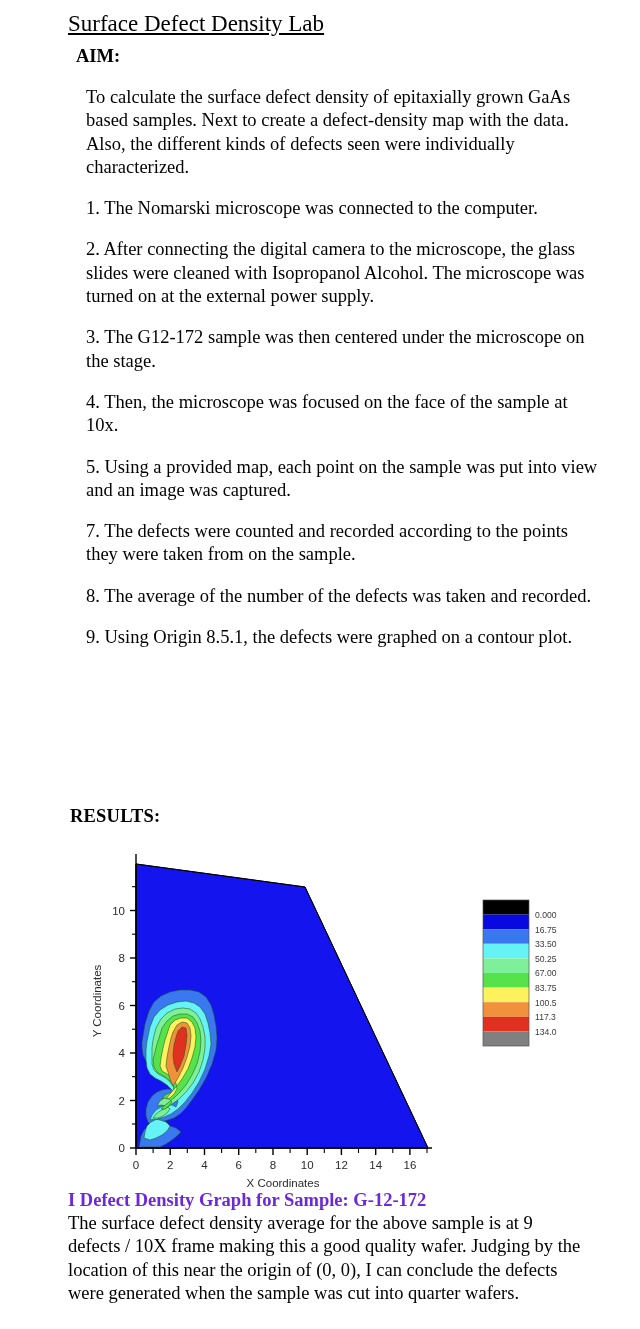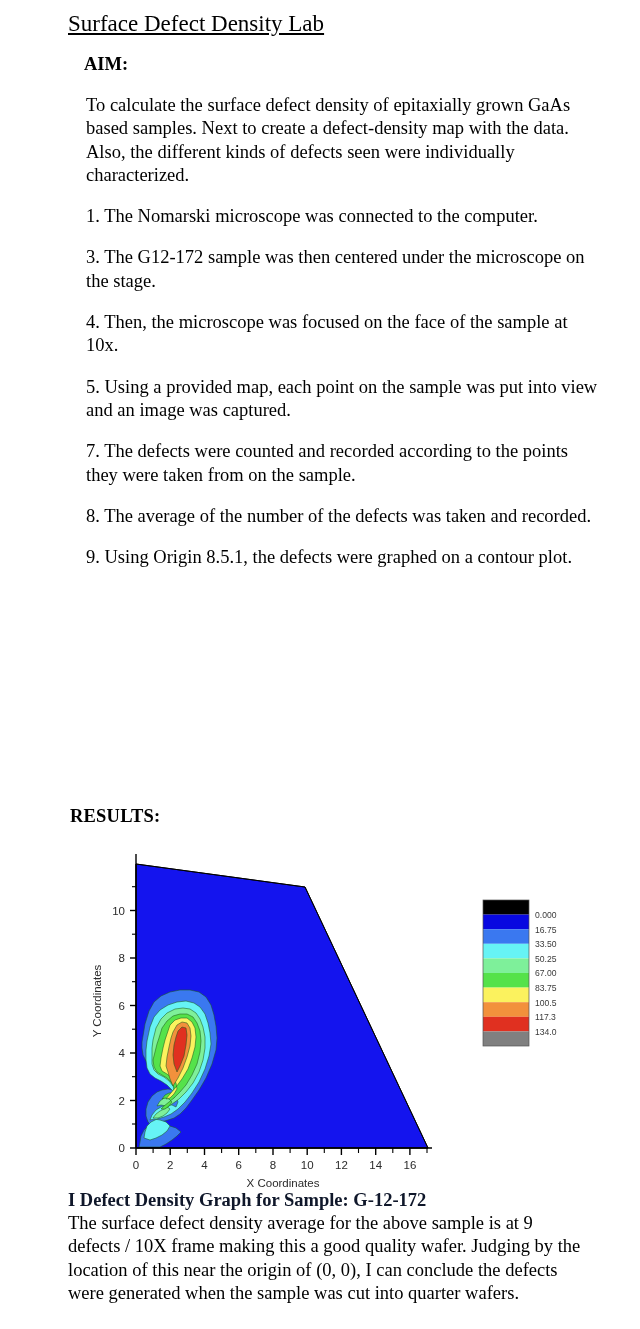--- a/index.html
+++ b/index.html
@@ -41,21 +41,21 @@
     text-underline-offset: 2px;
     letter-spacing: 0px;
     margin: 0 0 1px 0;
     white-space: nowrap;
   }
 
   .sec-head {
     font-size: 18.5px;
     line-height: 23px;
     font-weight: bold;
-    margin: 16px;
+    margin: 8px;
   }
 
   .para {
     font-size: 18.5px;
     line-height: 23.3px;
     margin: 18px;
     text-align: left;
   }
 
   .para.wide { width: 512px; }
@@ -105,21 +105,21 @@
     fill: #3a3a3a;
   }
 
   
   .caption {
     position: absolute;
     left: 68px;
     top: 1190px;
     font-size: 18.5px;
     font-weight: bold;
-    color: #0f172a;
+    color: #6d28d9;
     letter-spacing: 0px;
     white-space: nowrap;
   }
 
   .conclusion {
     position: absolute;
     left: 68px;
     top: 1212px;
     width: 516px;
     font-size: 18.5px;
@@ -129,20 +129,21 @@
 </head>
 <body>
 
 <div class="page">
 
   <div class="doc">
     <div class="doc-title">Surface Defect Density Lab</div>
     <div class="sec-head">AIM:</div>
     <p class="para wide">To calculate the surface defect density of epitaxially grown GaAs based samples. Next to create a defect-density map with the data. Also, the different kinds of defects seen were individually characterized.</p>
     <p class="para wide">1. The Nomarski microscope was connected to the computer.</p>
+    <p class="para wide">2. After connecting the digital camera to the microscope, the glass slides were cleaned with Isopropanol Alcohol. The microscope was turned on at the external power supply.</p>
     <p class="para wide">3. The G12-172 sample was then centered under the microscope on the stage.</p>
     <p class="para wide">4. Then, the microscope was focused on the face of the sample at 10x.</p>
     <p class="para wide">5. Using a provided map, each point on the sample was put into view and an image was captured.</p>
     <p class="para wide">7. The defects were counted and recorded according to the points they were taken from on the sample.</p>
     <p class="para wide">8. The average of the number of the defects was taken and recorded.</p>
     <p class="para wide">9. Using Origin 8.5.1, the defects were graphed on a contour plot.</p>
   </div>
 
   <div class="results-head">RESULTS:</div>
 

